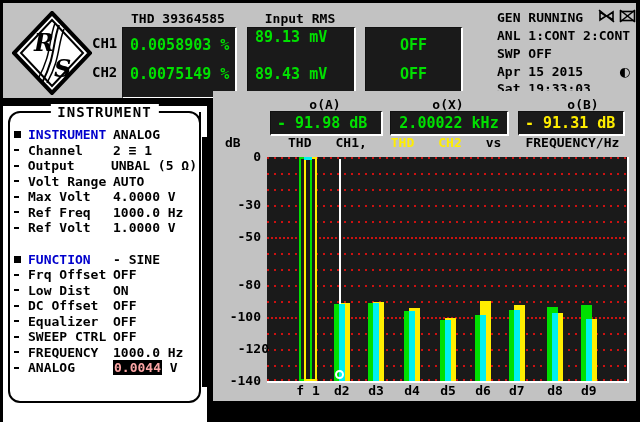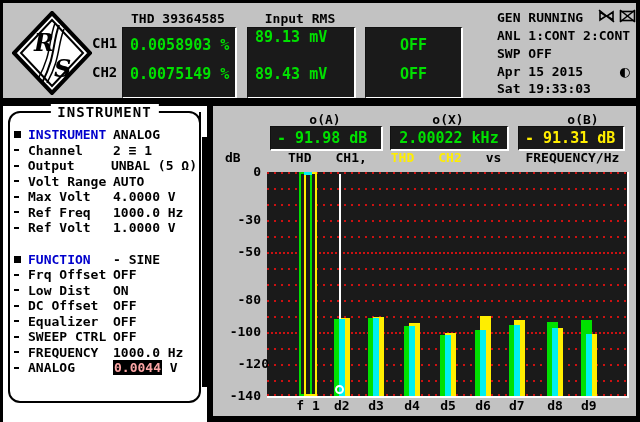--- a/index.html
+++ b/index.html
@@ -29,21 +29,21 @@
   .b-da{width:5px;height:2px;background:#000;}
   .glab{display:inline-block;width:85px;color:#000;}
   .glab.blue{color:var(--blue);}
   .gval{color:#000;}
   .hl{background:#000;color:#fca5a5;padding:0 1px;}
   .spacer{height:16px;}
   #scroll-line{left:199px;top:112px;width:2px;height:278px;background:#000;}
   #scroll-thumb{left:202px;top:137px;width:5px;height:250px;background:#000;}
   #divider{left:207px;top:98px;width:6px;height:324px;background:#000;}
   
-  #graphpanel{left:213px;top:106px;width:423px;height:310px;background:var(--gray);}
+  #graphpanel{left:213px;top:91px;width:423px;height:310px;background:var(--gray);}
   .olabel{position:absolute;top:6px;font-size:13px;color:#000;text-align:center;}
   .obox{position:absolute;top:20px;height:22px;}
   .oval{position:absolute;top:2px;left:6px;font-size:15px;white-space:pre;}
   .oval.center{left:0;right:0;text-align:center;}
   #capunit{position:absolute;left:12px;top:44px;font-size:13px;color:#000;}
   #caption{position:absolute;left:75px;top:44px;display:flex;gap:24px;font-size:13px;}
   .cap-k{color:#000;} .cap-y{color:var(--yellow);}
   #plot{position:absolute;left:54px;top:66px;width:360px;height:224px;background:var(--blk);
         border-right:2px solid #fff;border-bottom:2px solid #fff;}
   .grid{position:absolute;left:0;width:100%;height:2px;

